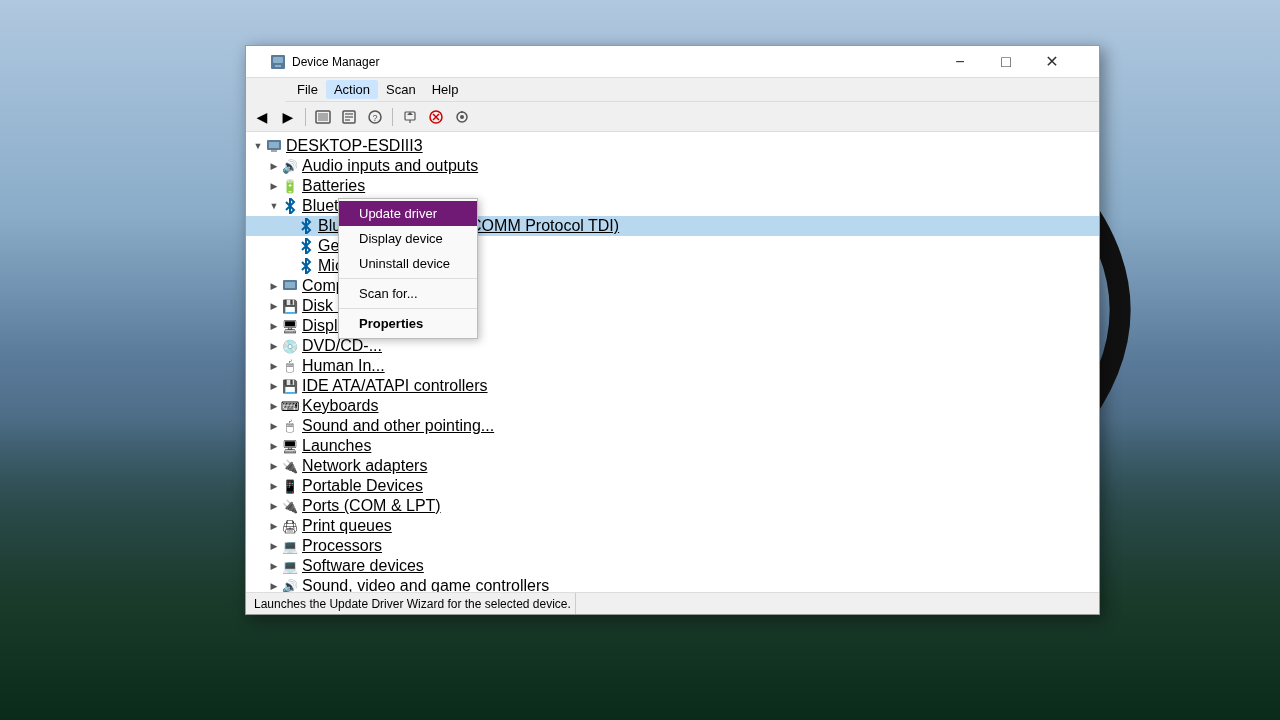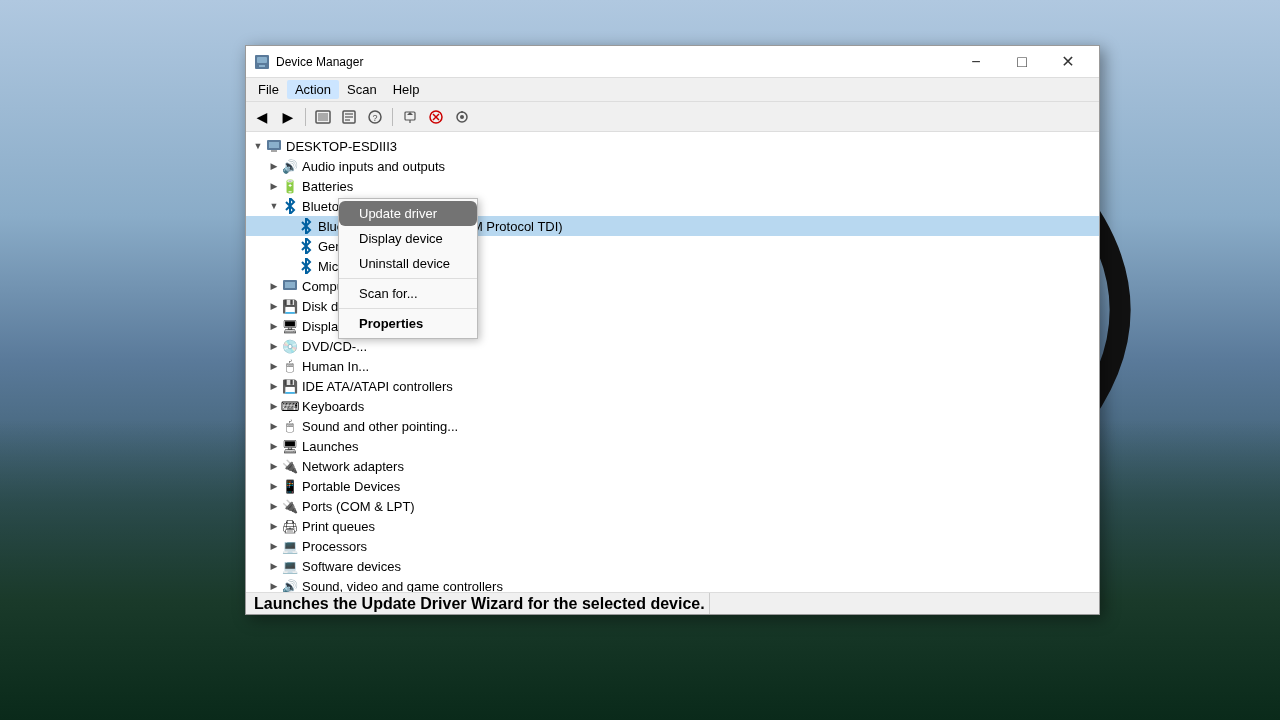--- a/index.html
+++ b/index.html
@@ -58,21 +58,21 @@
       display: flex;
       flex-direction: column;
     }
 
     
     .title-bar {
       height: 32px;
       background: #fff;
       display: flex;
       align-items: center;
-      padding: 0 8px;
+      padding: 0 24px;
       border-bottom: 1px solid #ddd;
       flex-shrink: 0;
     }
     .title-bar-icon {
       width: 16px;
       height: 16px;
       margin-right: 6px;
       flex-shrink: 0;
     }
     .title-bar-text {
@@ -99,20 +99,21 @@
 
     
     .menu-bar {
       height: 24px;
       background: #f0f0f0;
       display: flex;
       align-items: center;
       padding: 0 4px;
       border-bottom: 1px solid #ddd;
       flex-shrink: 0;
+      margin-left: 39px;
     }
     .menu-item {
       padding: 2px 8px;
       cursor: pointer;
       font-size: 13px;
       color: #000;
       border-radius: 2px;
     }
     .menu-item.active { background: #cce5ff; }
 
@@ -188,21 +189,22 @@
       width: 16px;
       height: 16px;
       margin-right: 4px;
       flex-shrink: 0;
       display: flex;
       align-items: center;
       justify-content: center;
       font-size: 13px;
     }
     .item-label {
-      font-size: 13px;
+      font-size: 16px;
+      text-decoration: underline;
     }
 
     
     .context-menu {
       position: absolute;
       left: 338px;
       top: 198px;
       background: #f9f9f9;
       border: 1px solid #bbb;
       box-shadow: 2px 2px 8px rgba(0,0,0,0.25);
@@ -211,40 +213,39 @@
       padding: 2px 0;
     }
     .ctx-item {
       padding: 5px 20px;
       font-size: 13px;
       cursor: pointer;
       color: #000;
       display: flex;
       align-items: center;
     }
-    .ctx-item.active { background: #737373; color: #fff; border-radius: 6px; }
+    .ctx-item.active { background: #701a75; color: #fff; }
     .ctx-item.bold { font-weight: bold; }
     .ctx-separator {
       height: 1px;
       background: #ddd;
       margin: 2px 0;
     }
 
     
     .status-bar {
       height: 22px;
       background: #f0f0f0;
       border-top: 1px solid #ddd;
       display: flex;
       align-items: center;
       padding: 0 4px;
-      font-size: 16px;
+      font-size: 12px;
       color: #000;
       flex-shrink: 0;
-      font-weight: bold;
     }
     .status-bar-section {
       padding: 0 4px;
       border-right: 1px solid #ccc;
       height: 100%;
       display: flex;
       align-items: center;
     }
     .status-bar-section:last-child { border-right: none; }
 

